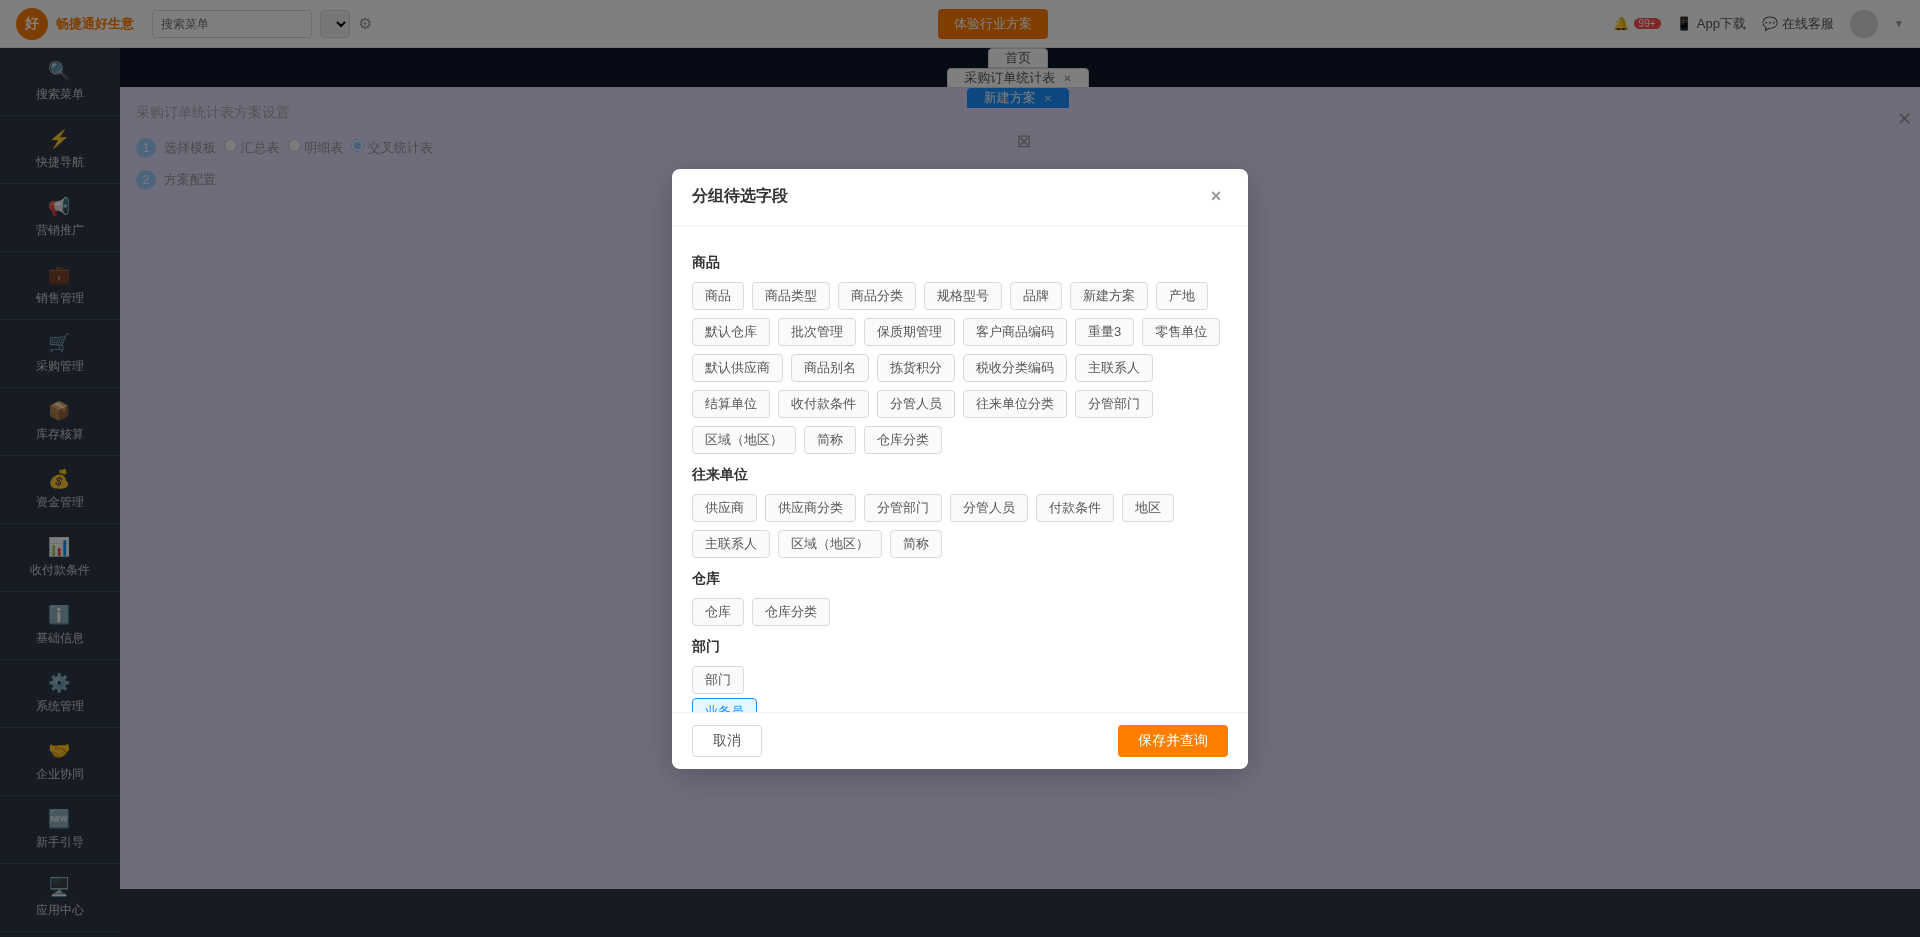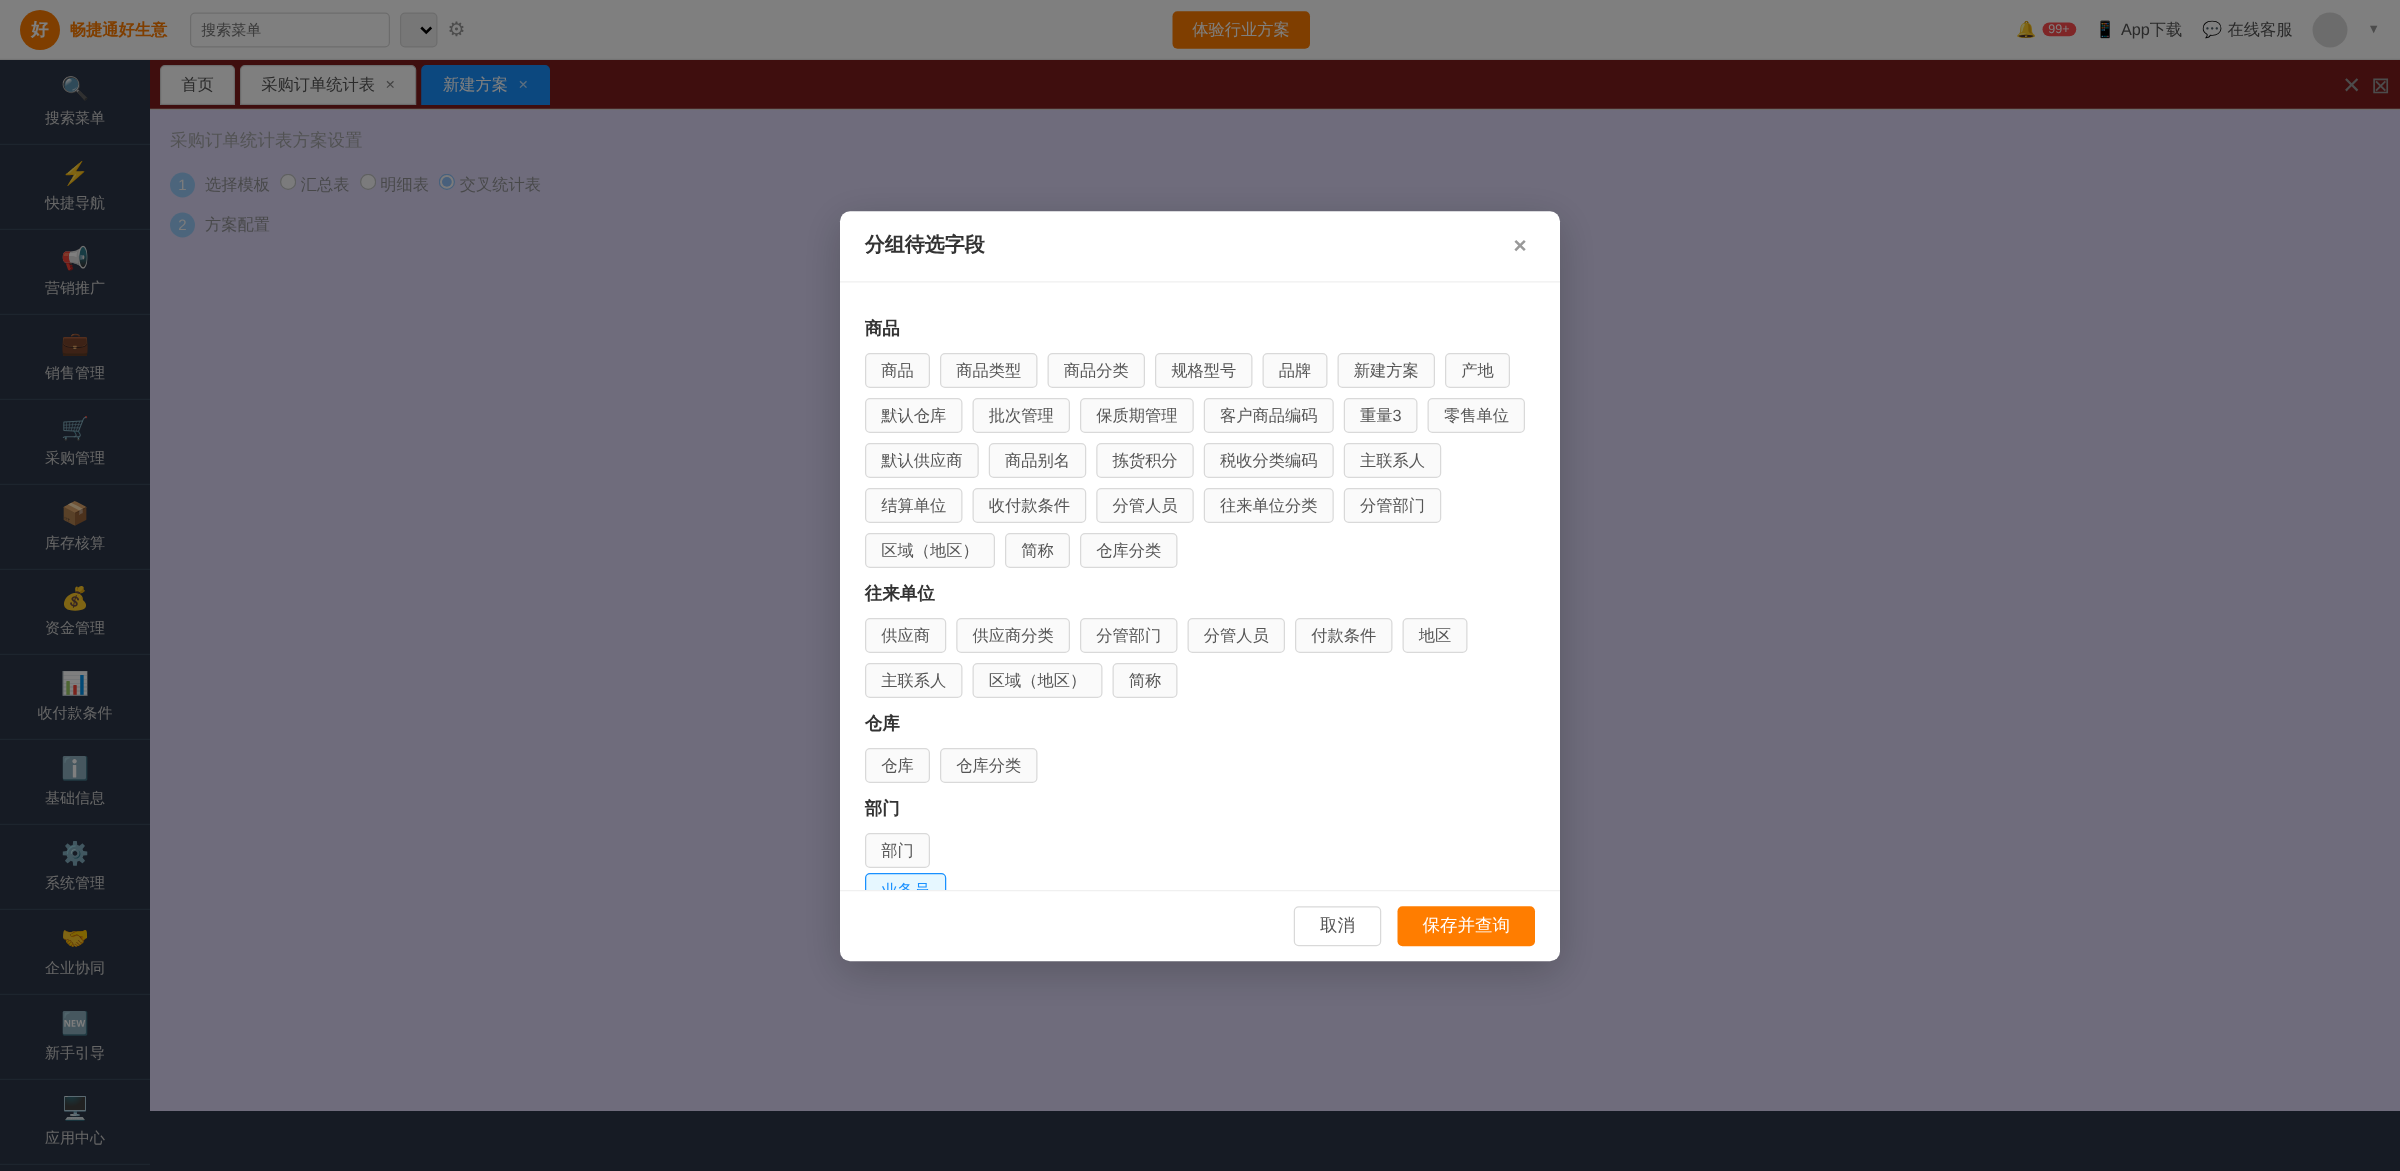--- a/index.html
+++ b/index.html
@@ -53,28 +53,29 @@
     .top-right-item { display: flex; align-items: center; gap: 4px; color: #555; font-size: 13px; cursor: pointer; }
     .badge {
       background: #ff4d4f; color: #fff; border-radius: 10px;
       padding: 0 5px; font-size: 10px; min-width: 18px; text-align: center;
     }
     .avatar { width: 28px; height: 28px; background: #d9d9d9; border-radius: 50%; }
 
     
     .tab-bar {
       height: 40px;
-      background: #7f1d1d;
+      background: #0f172a;
       display: flex;
       align-items: center;
       padding: 0 8px;
       position: fixed;
       top: 48px; left: 120px; right: 0;
       z-index: 99;
       border-bottom: 1px solid #d9d9d9;
+      flex-direction: column;
     }
     .tab-item {
       height: 32px;
       padding: 0 16px;
       display: flex; align-items: center; gap: 8px;
       background: #fff;
       border: 1px solid #d9d9d9;
       border-radius: 4px 4px 0 0;
       cursor: pointer;
       margin-right: 4px;
@@ -147,21 +148,21 @@
     }
     .modal-close {
       cursor: pointer; font-size: 18px; color: #999;
       width: 24px; height: 24px; display: flex; align-items: center; justify-content: center;
     }
     .modal-body {
       flex: 1; overflow-y: auto; padding: 16px 20px;
     }
     .modal-footer {
       padding: 12px 20px;
-      display: flex; justify-content: flex-end; gap: 13px;
+      display: flex; justify-content: space-between; gap: 13px;
       border-top: 1px solid #f0f0f0;
     }
     .btn-cancel {
       padding: 6px 20px; border: 1px solid #d9d9d9; border-radius: 4px;
       background: #fff; cursor: pointer; font-size: 14px; color: #555;
     }
     .btn-confirm {
       padding: 6px 20px; border: none; border-radius: 4px;
       background: #ff7d00; color: #fff; cursor: pointer; font-size: 14px;
     }

